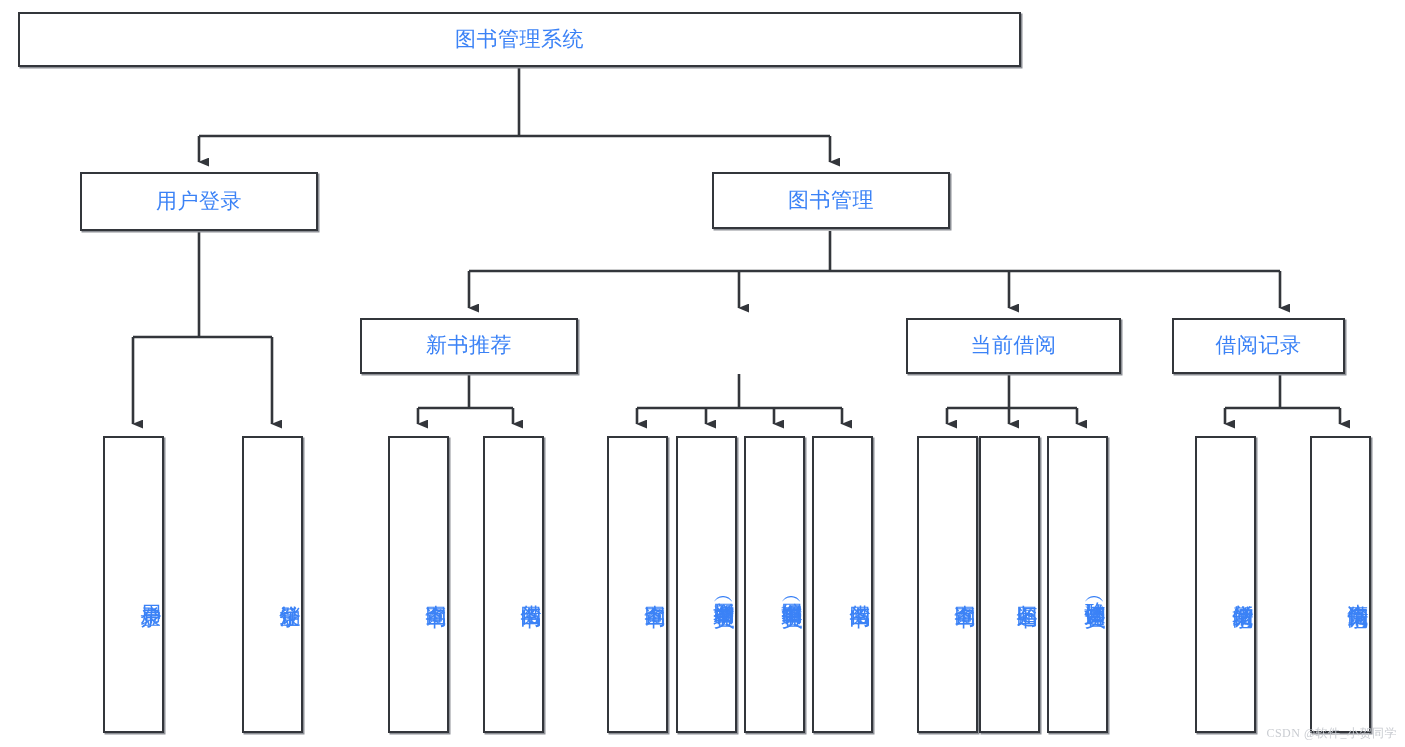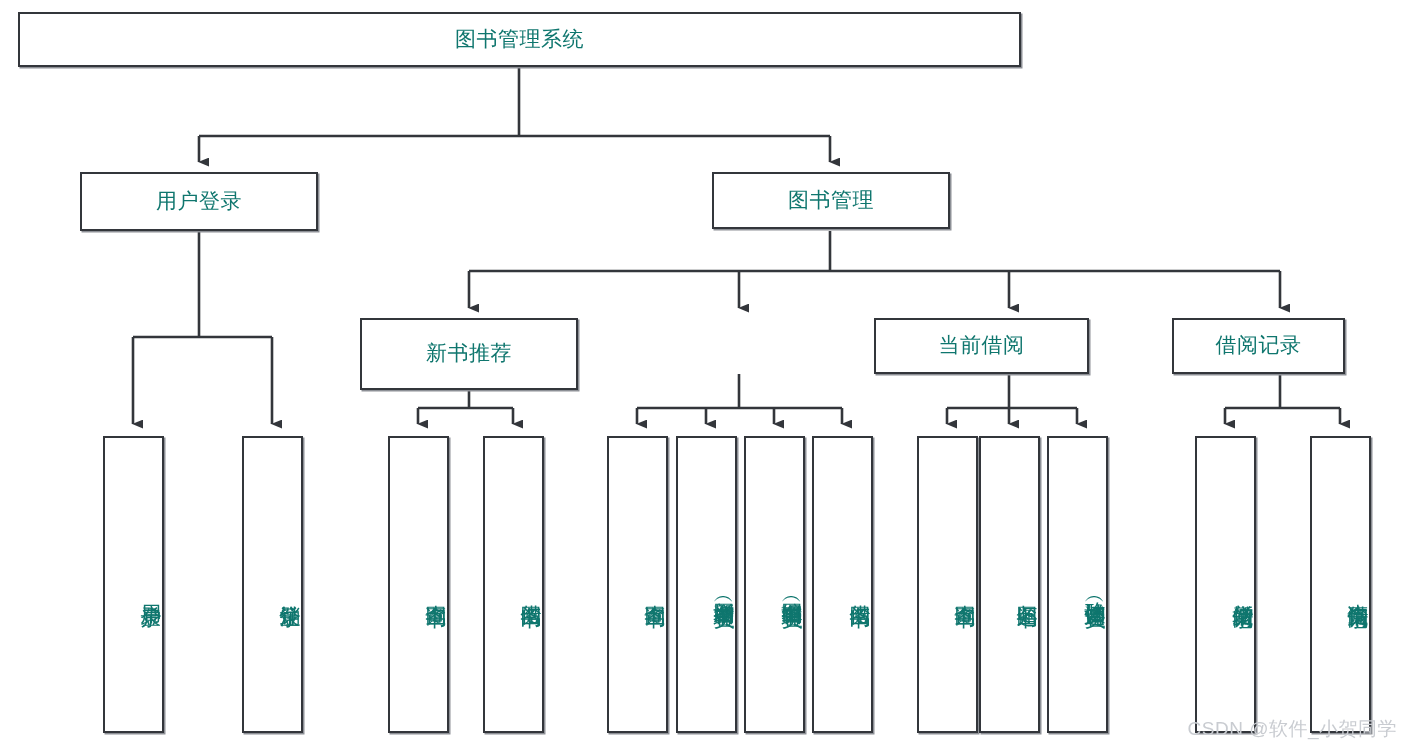--- a/index.html
+++ b/index.html
@@ -26,21 +26,21 @@
   }
   .node {
     position: absolute;
     box-sizing: border-box;
     border: 2px solid #33363b;
     background: #ffffff;
     box-shadow: 1.5px 1.5px 0 0 #8d9096;
     display: flex;
     align-items: center;
     justify-content: center;
-    color: #0f766e;
+    color: #3b82f6;
     text-align: center;
   }
   .node.h {
     font-size: 21px;
     line-height: 1.2;
     letter-spacing: 0.5px;
   }
   .node.v {
     writing-mode: vertical-rl;
     text-orientation: upright;
@@ -52,25 +52,25 @@
     padding-top: 10px;
   }
   .node.v .vtext {
     writing-mode: vertical-rl;
     text-orientation: upright;
   }
   .watermark {
     position: absolute;
     right: 8px;
     bottom: 5px;
-    font-size: 19px;
+    font-size: 12px;
     color: #c9ccd1;
     letter-spacing: 0.5px;
     white-space: nowrap;
-    font-family: Liberation Sans, sans-serif;
+    font-family: Liberation Serif, serif;
   }
 </style>
 </head>
 <body>
 
 <div id="canvas">
 
   <svg id="wires" viewBox="0 0 1405 747" xmlns="http://www.w3.org/2000/svg">
     <defs>
       <marker id="arrow" markerWidth="9" markerHeight="11" refX="4.5" refY="10.2" orient="auto" markerUnits="userSpaceOnUse">
@@ -126,24 +126,24 @@
     <span>图书管理系统</span>
   </div>
 
   <div class="node h" style="left:80px; top:172px; width:238px; height:59px;">
     <span>用户登录</span>
   </div>
   <div class="node h" style="left:712px; top:172px; width:238px; height:57px;">
     <span>图书管理</span>
   </div>
 
-  <div class="node h" style="left:360px; top:318px; width:218px; height:72px;">
+  <div class="node h" style="left:360px; top:318px; width:218px; height:56px;">
     <span>新书推荐</span>
   </div>
-  <div class="node h" style="left:874px; top:318px; width:215px; height:56px;">
+  <div class="node h" style="left:906px; top:318px; width:215px; height:56px;">
     <span>当前借阅</span>
   </div>
   <div class="node h" style="left:1172px; top:318px; width:173px; height:56px;">
     <span>借阅记录</span>
   </div>
 
   <div class="node v" style="left:103px; top:436px; width:61px; height:297px;">
     <span class="vtext">用户登录</span>
   </div>
   <div class="node v" style="left:242px; top:436px; width:61px; height:297px;">

